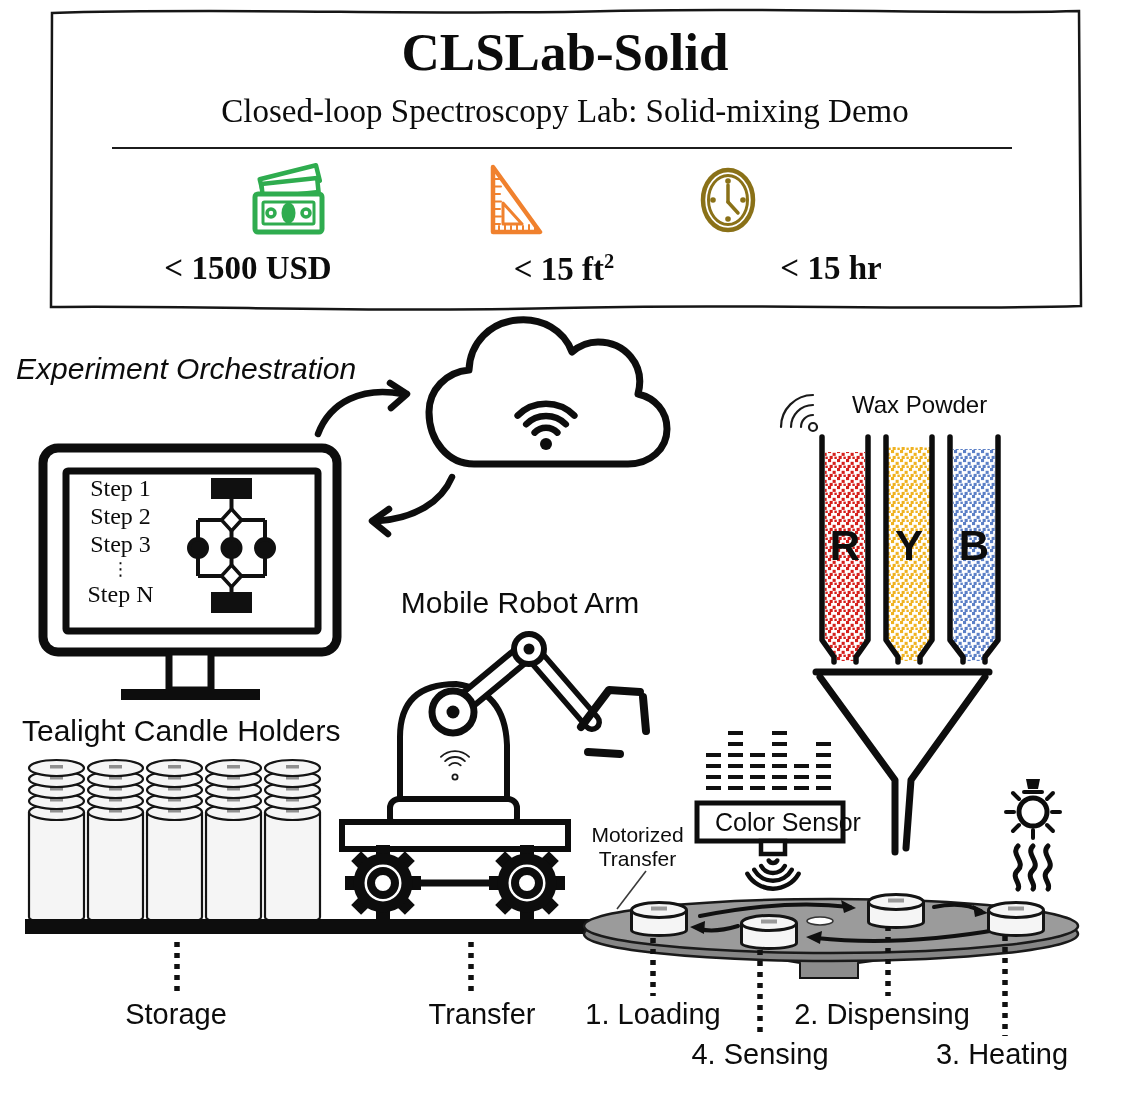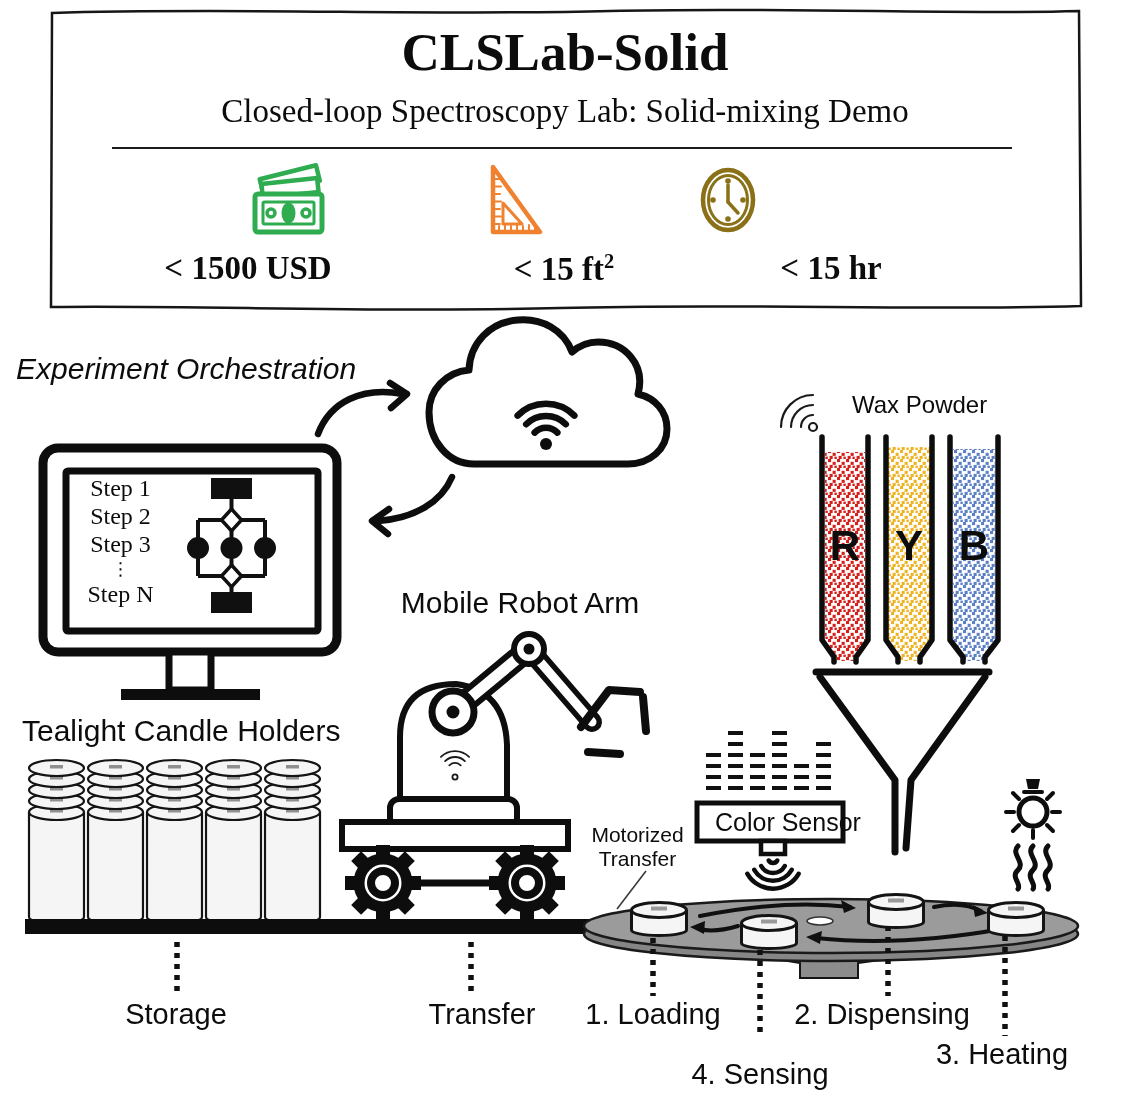--- a/index.html
+++ b/index.html
@@ -335,16 +335,16 @@
   <div>Motorized</div>
   <div>Transfer</div>
 </div>
 
 <div class="ov sans center" style="left:699px;top:808px;width:142px;font-size:25px;padding-left:16px;">Color Sensor</div>
 
 <div class="ov sans center" style="left:96px;top:998px;width:160px;font-size:29px;">Storage</div>
 <div class="ov sans center" style="left:402px;top:998px;width:160px;font-size:29px;">Transfer</div>
 <div class="ov sans center" style="left:563px;top:998px;width:180px;font-size:29px;">1. Loading</div>
 <div class="ov sans center" style="left:772px;top:998px;width:220px;font-size:29px;">2. Dispensing</div>
-<div class="ov sans center" style="left:670px;top:1038px;width:180px;font-size:29px;margin-top:20px;">4. Sensing</div>
+<div class="ov sans center" style="left:670px;top:1038px;width:180px;font-size:29px;">4. Sensing</div>
 <div class="ov sans center" style="left:912px;top:1038px;width:180px;font-size:29px;">3. Heating</div>
 
 </div>
 
 </body></html>

